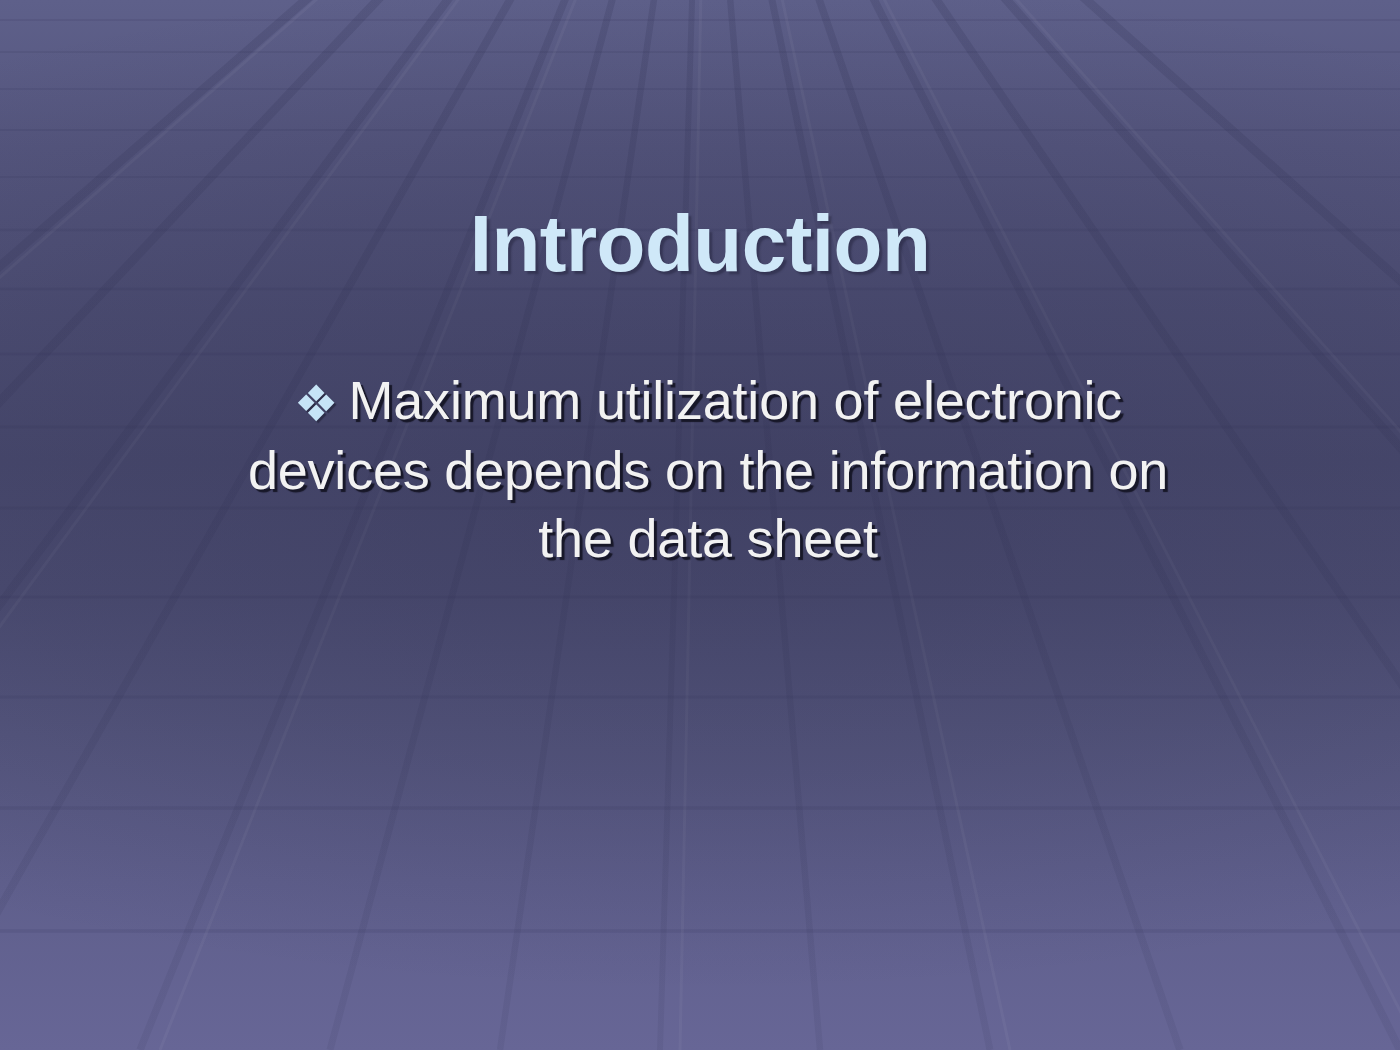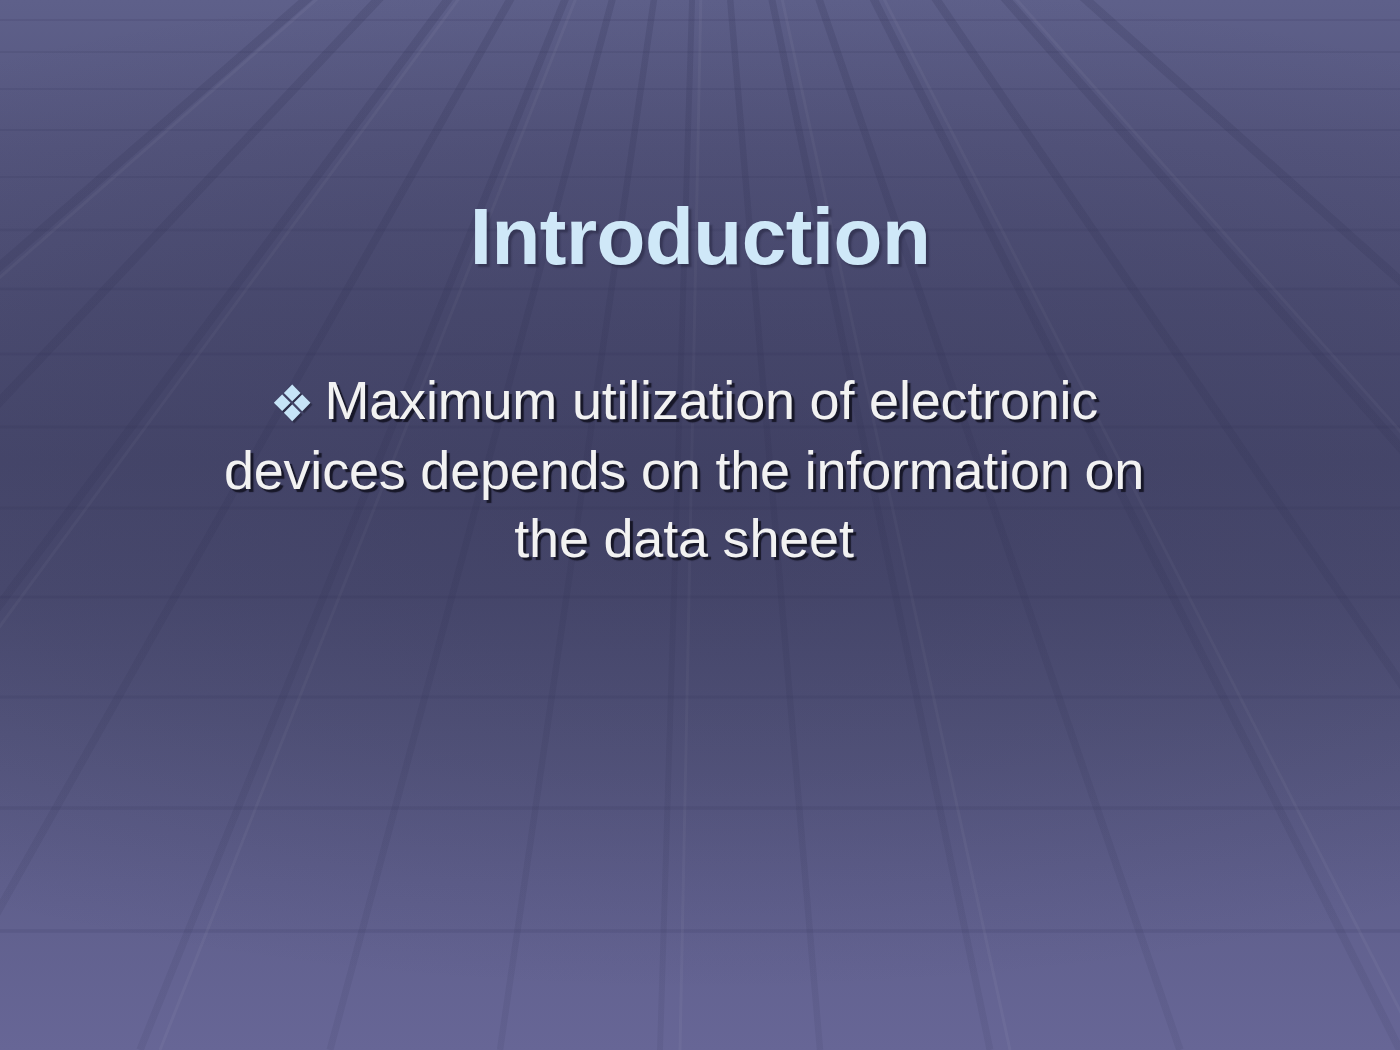--- a/index.html
+++ b/index.html
@@ -56,39 +56,39 @@
   
   .content {
     position: absolute;
     inset: 0;
     display: flex;
     flex-direction: column;
     align-items: center;
   }
 
   .title {
-    margin: 9px;
+    margin: 16px;
     padding: 0;
     position: absolute;
     top: 186px;
     left: 0;
     right: 0;
     text-align: center;
     font-size: 80px;
     font-weight: bold;
     letter-spacing: -0.5px;
     color: #cfe8f8;
     text-shadow: 3px 3px 2px rgba(30,30,55,0.45);
     line-height: 1.05;
   }
 
   .body-block {
     position: absolute;
     top: 366px;
-    left: 184px;
+    left: 208px;
     width: 1000px;
     text-align: center;
   }
 
   .bullet {
     position: relative;
     margin: 0 0 16px 0;
     font-size: 54px;
     line-height: 1.26;
     color: #f2f2f2;

